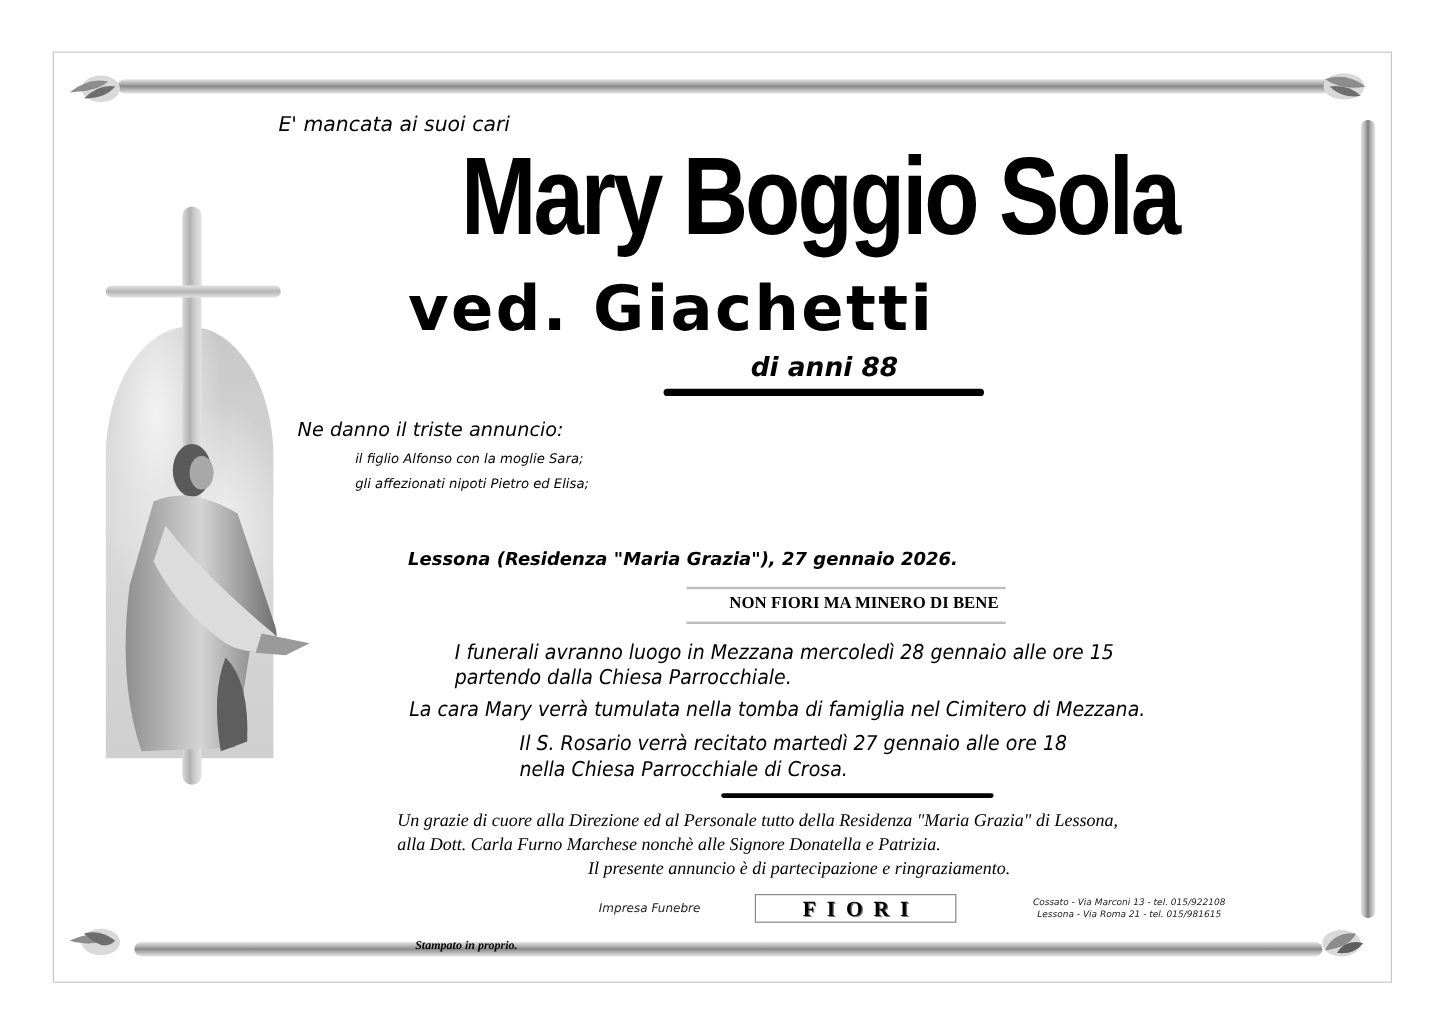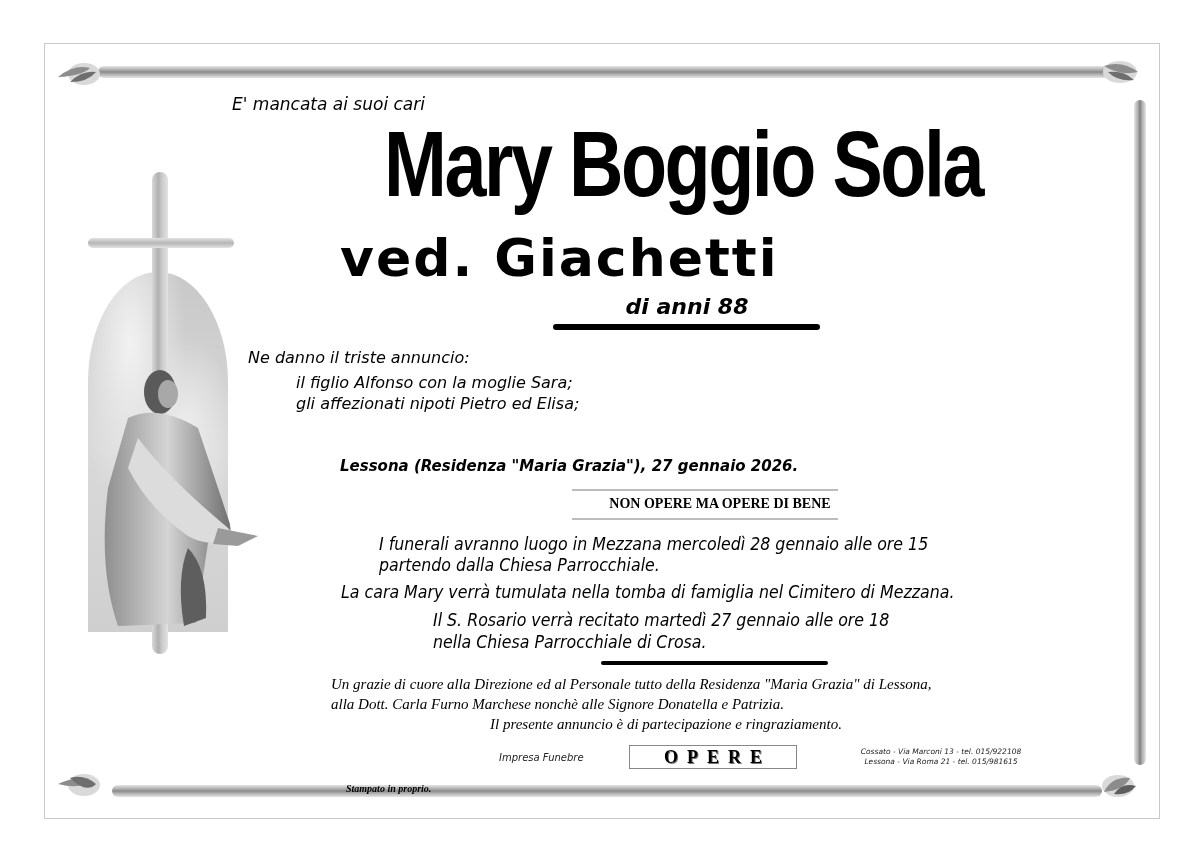--- a/index.html
+++ b/index.html
@@ -69,21 +69,21 @@
       font-style: italic; font-weight: bold; font-size: 22px;
     }
     .age-rule {
       position: absolute; left: 553px; top: 324px; width: 267px; height: 6px;
       background: #000; border-radius: 3px;
     }
     .announce-head {
       position: absolute; left: 248px; top: 348px; font-style: italic; font-size: 16px;
     }
     .family {
-      position: absolute; left: 296px; top: 372px; font-style: italic; font-size: 16px; line-height: 21px;
+      position: absolute; left: 296px; top: 372px; font-style: italic; font-size: 11px; line-height: 21px;
     }
     .place-date {
       position: absolute; left: 340px; top: 457px; font-style: italic; font-weight: bold; font-size: 15px;
     }
     .nonfiori-rule { position: absolute; left: 572px; height: 2px; width: 266px; background: #bdbdbd; }
     .nonfiori {
       position: absolute; left: 540px; top: 496px; width: 360px; text-align: center;
       font-family: "Liberation Serif", serif; font-weight: bold; font-size: 14px;
     }
     .funeral {
@@ -173,34 +173,34 @@
 <div class="age-rule"></div>
 
 <div class="announce-head">Ne danno il triste annuncio:</div>
 <div class="family">
   <div>il figlio Alfonso con la moglie Sara;</div>
   <div>gli affezionati nipoti Pietro ed Elisa;</div>
 </div>
 <div class="place-date">Lessona (Residenza "Maria Grazia"), 27 gennaio 2026.</div>
 
 <div class="nonfiori-rule" style="top:489px;"></div>
-<div class="nonfiori">NON OPERE MA OPERE DI BENE</div>
+<div class="nonfiori">NON FIORI MA MINERO DI BENE</div>
 <div class="nonfiori-rule" style="top:518px;"></div>
 
 <div class="funeral" style="left:379px; top:534px;">I funerali avranno luogo in Mezzana mercoledì 28 gennaio alle ore 15</div>
 <div class="funeral" style="left:379px; top:555px;">partendo dalla Chiesa Parrocchiale.</div>
 <div class="funeral" style="left:341px; top:582px;">La cara Mary verrà tumulata nella tomba di famiglia nel Cimitero di Mezzana.</div>
 <div class="funeral" style="left:433px; top:610px;">Il S. Rosario verrà recitato martedì 27 gennaio alle ore 18</div>
 <div class="funeral" style="left:433px; top:632px;">nella Chiesa Parrocchiale di Crosa.</div>
 
 <div class="mid-rule"></div>
 
 <div class="thanks" style="left:331px; top:676px;">Un grazie di cuore alla Direzione ed al Personale tutto della Residenza "Maria Grazia" di Lessona,</div>
 <div class="thanks" style="left:331px; top:696px;">alla Dott. Carla Furno Marchese nonchè alle Signore Donatella e Patrizia.</div>
 <div class="thanks" style="left:490px; top:716px;">Il presente annuncio è di partecipazione e ringraziamento.</div>
 
 <div class="stampato">Stampato in proprio.</div>
 <div class="impresa">Impresa Funebre</div>
-<div class="minero">OPERE</div>
+<div class="minero">FIORI</div>
 <div class="address">
   <div>Cossato - Via Marconi 13 - tel. 015/922108</div>
   <div>Lessona - Via Roma 21 - tel. 015/981615</div>
 </div>
 
 </body></html>

